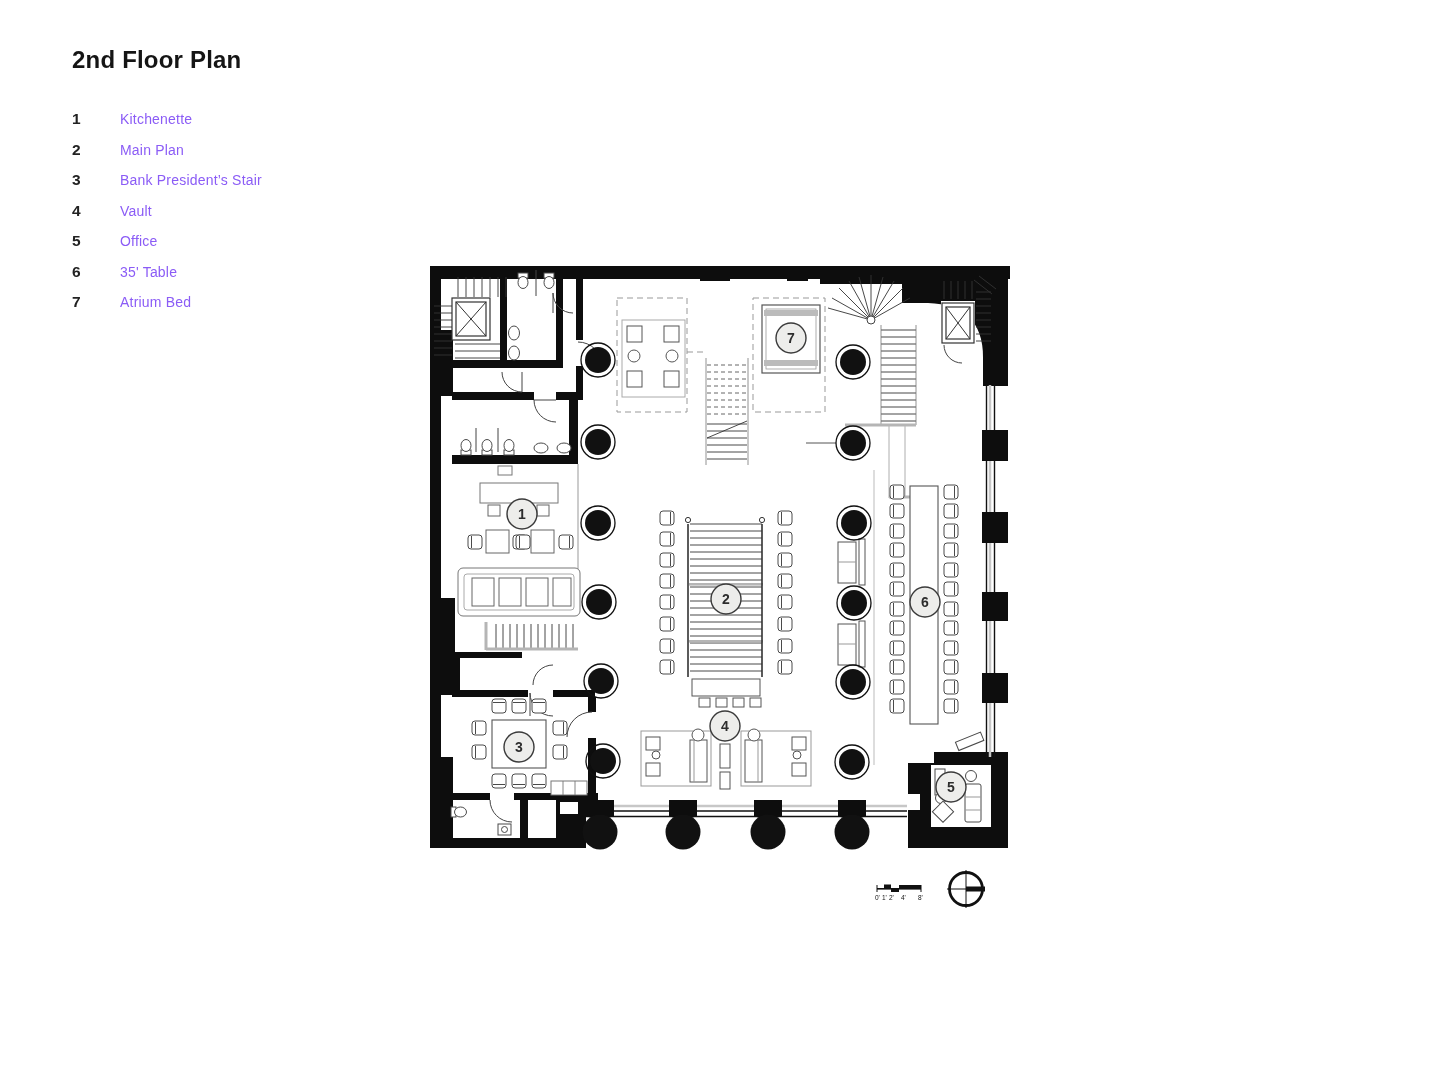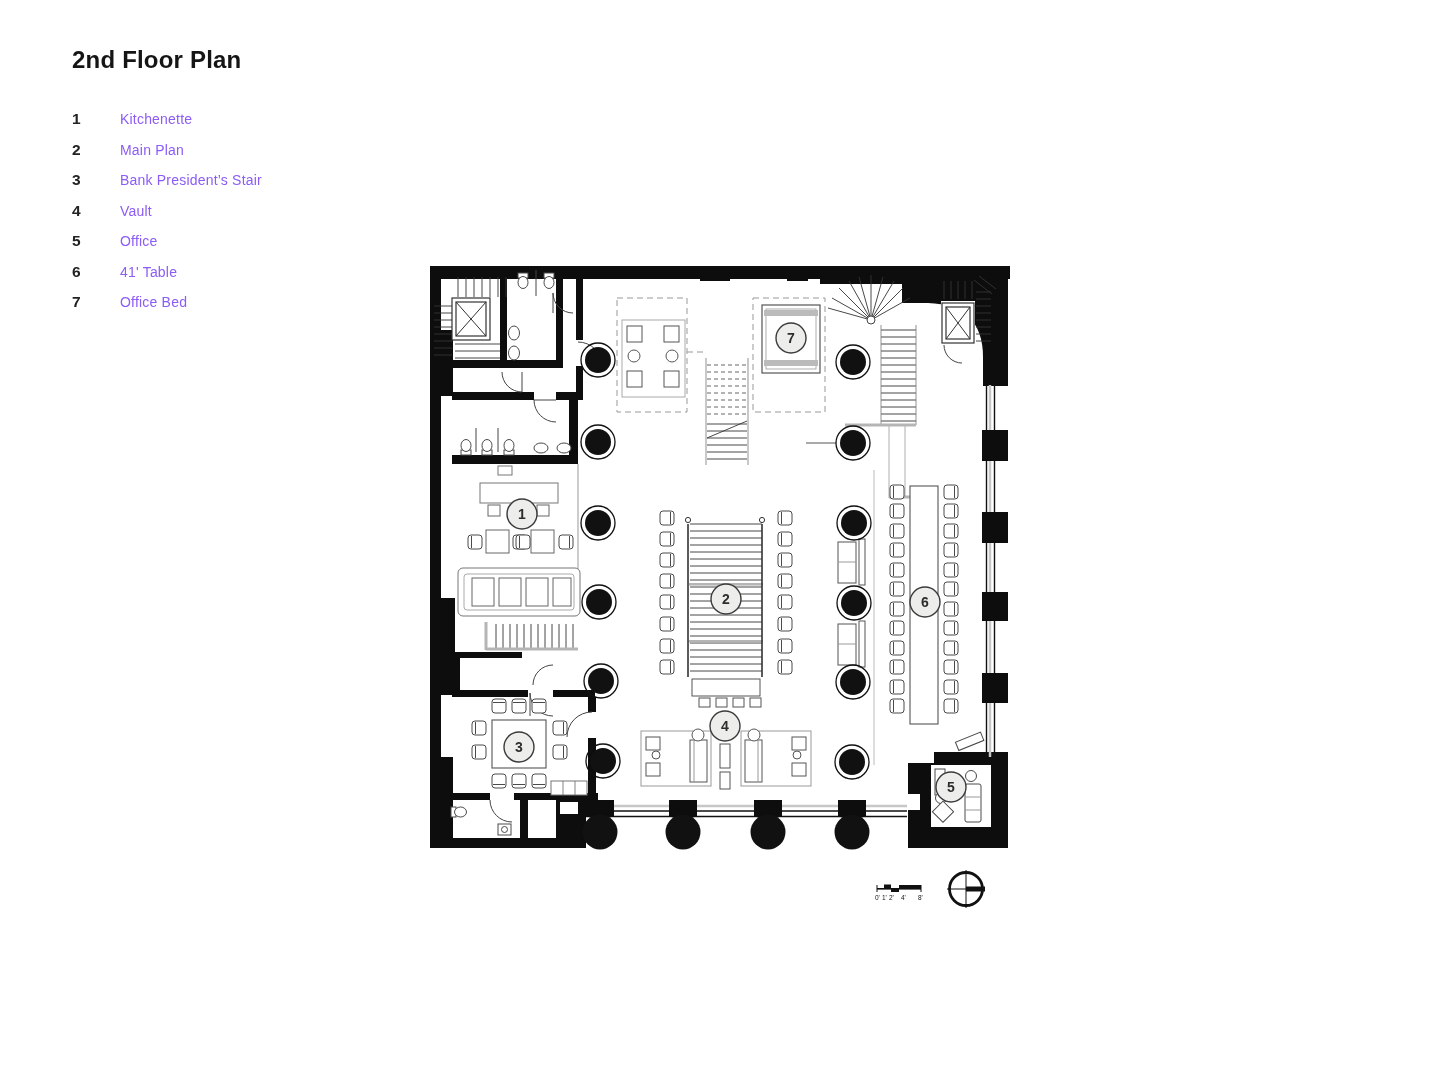--- a/index.html
+++ b/index.html
@@ -37,25 +37,25 @@
       <div class="lrow">
         <span class="lnum">4</span>
         <span class="llab">Vault</span>
       </div>
       <div class="lrow">
         <span class="lnum">5</span>
         <span class="llab">Office</span>
       </div>
       <div class="lrow">
         <span class="lnum">6</span>
-        <span class="llab">41' Table</span>
+        <span class="llab">35' Table</span>
       </div>
       <div class="lrow">
         <span class="lnum">7</span>
-        <span class="llab">Office Bed</span>
+        <span class="llab">Atrium Bed</span>
       </div>
     </div>
 
 <svg width="1440" height="1080" viewBox="0 0 1440 1080">
   <defs>
     <g id="col">
           <circle r="17" fill="none" stroke="#111" stroke-width="1.3"></circle>
           <circle r="13" fill="#111"></circle>
         </g>
     <g id="fcol">

